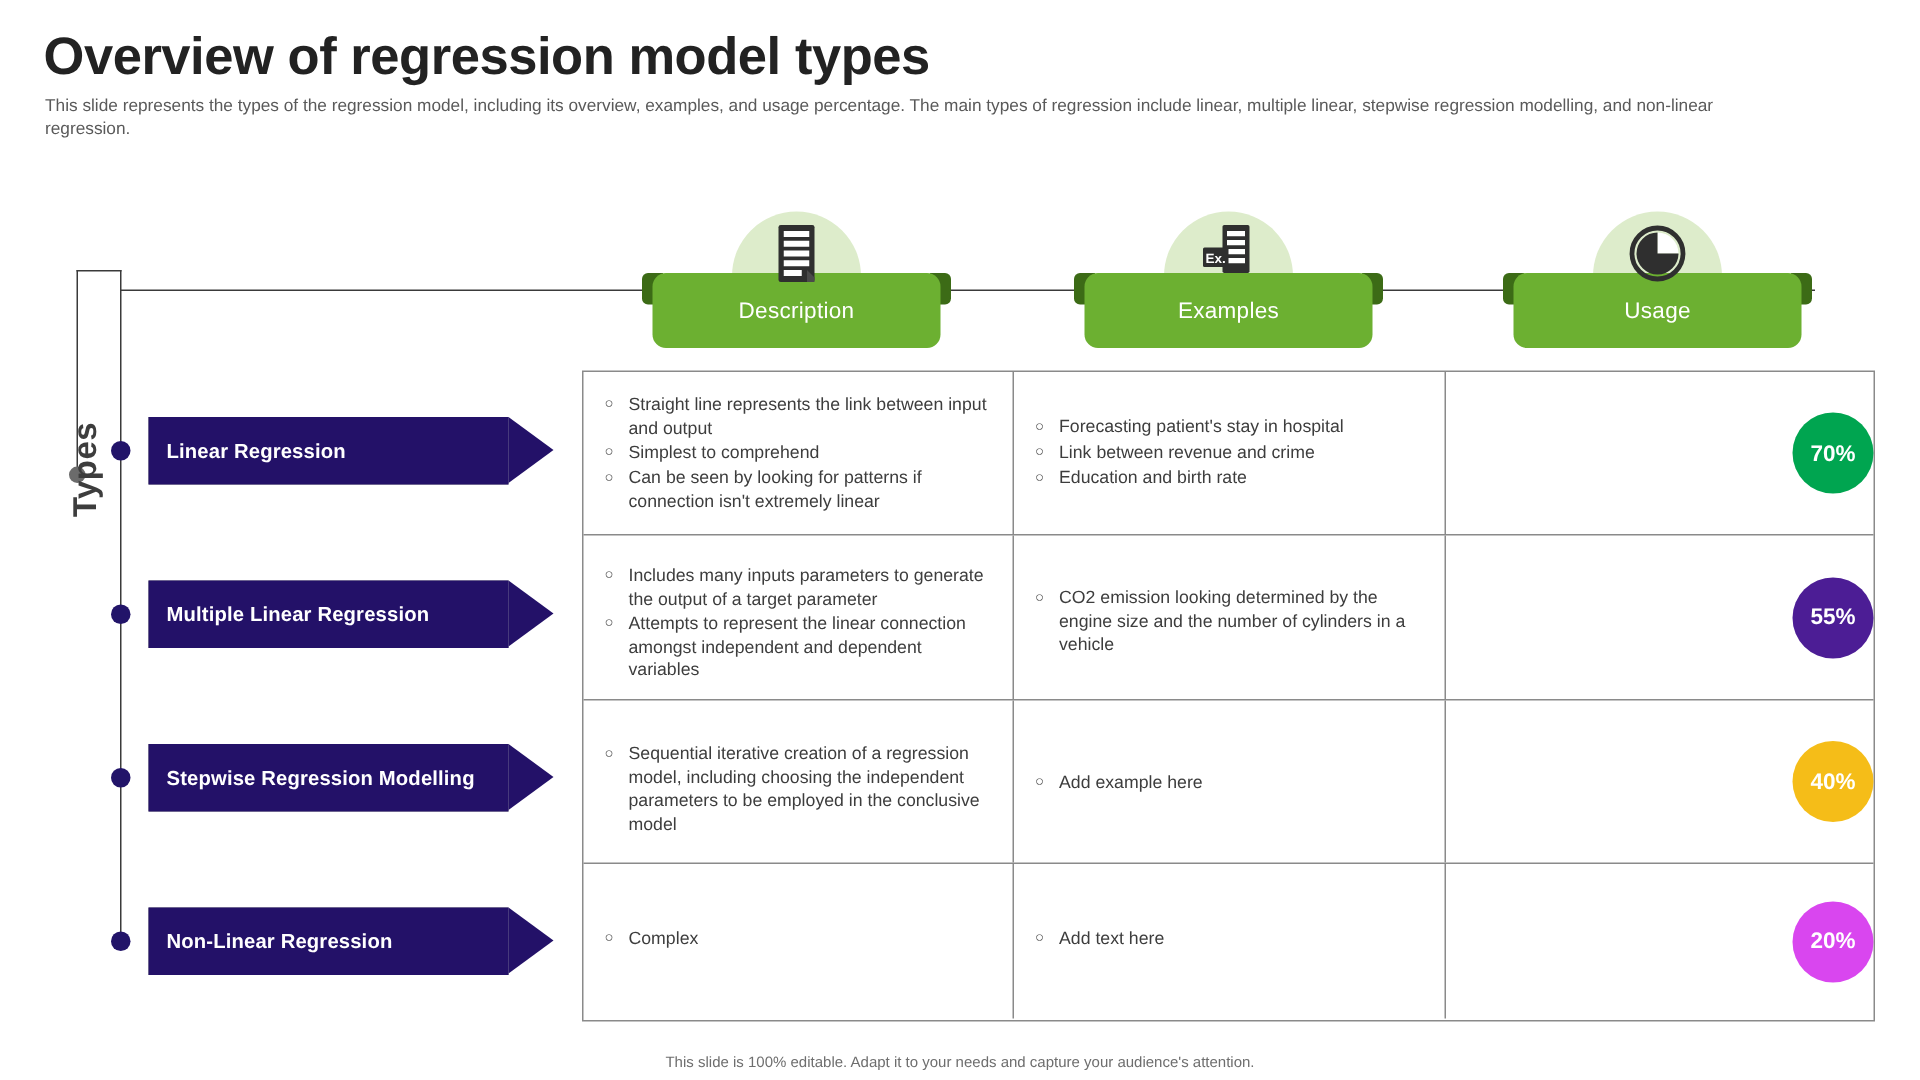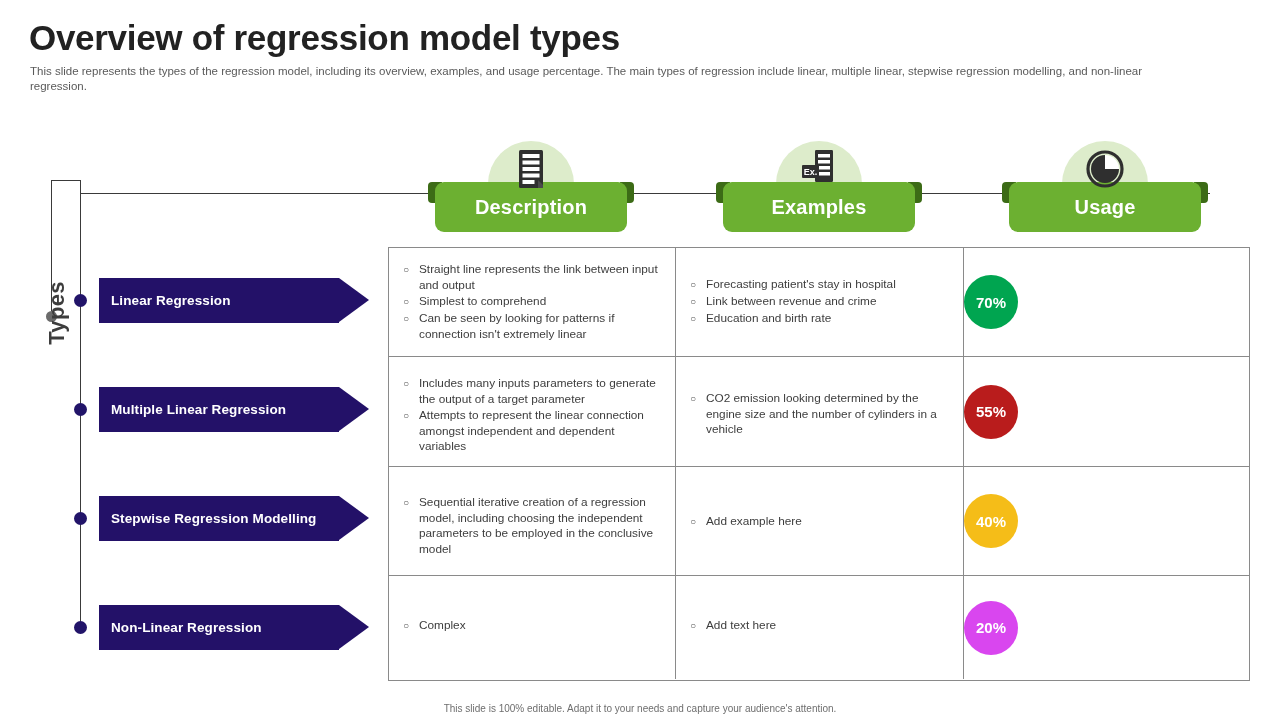--- a/index.html
+++ b/index.html
@@ -88,41 +88,41 @@
     position:absolute; left:50%; top:7px; transform:translateX(-50%);
     width:42px; height:44px; z-index:3;
   }
   .head-banner {
     position:absolute; top:41px; left:0;
     width:192px; height:50px;
     background:#6cb031; border-radius:9px; z-index:2;
     display:flex; align-items:center; justify-content:center;
   }
   .head-banner span {
-    color:#ffffff; font-size:20px; font-weight:bold; letter-spacing:0.2px;
+    color:#ffffff; font-size:15px; font-weight:normal; letter-spacing:0.2px;
   }
   .tab-l, .tab-r {
     position:absolute; top:41px; width:14px; height:21px;
     background:#3c6b16; z-index:1;
   }
   .tab-l { left:-7px; border-radius:4px 0 0 4px; }
   .tab-r { right:-7px; border-radius:0 4px 4px 0; }
 
   
   .table {
     position:absolute; left:388px; top:247px;
     width:862px; height:434px;
     border:1.4px solid #8a8a8a;
   }
   .trow { position:absolute; left:0; width:100%; display:flex; }
   .trow + .trow { border-top:1.4px solid #8a8a8a; }
   .tcell { position:relative; }
   .c-desc { width:287px; border-right:1.4px solid #8a8a8a; }
   .c-exmp { width:288px; border-right:1.4px solid #8a8a8a; }
-  .c-use  { width:285px; display:flex; align-items:center; justify-content:flex-start; }
+  .c-use  { width:285px; display:flex; align-items:center; justify-content:flex-end; }
 
   .bullets { padding:14px 16px 10px 14px; }
   .bul {
     display:flex; font-size:11.8px; line-height:15.6px; color:#3d3d3d;
     margin-bottom:1px;
   }
   .bul-mark {
     flex:0 0 16px; font-size:10px; line-height:16px; color:#555;
   }
   .bul-text { flex:1; }
@@ -284,21 +284,21 @@
       </div>
       <div class="tcell c-exmp">
         <div class="bullets" style="padding-top:34px;">
           <div class="bul">
             <span class="bul-mark">○</span>
             <span class="bul-text">CO2 emission looking determined by the engine size and the number of cylinders in a vehicle</span>
           </div>
         </div>
       </div>
       <div class="tcell c-use">
-        <div class="pct" style="background: #b91c1c;">55%</div>
+        <div class="pct" style="background: #4c1d95;">55%</div>
       </div>
     </div>
 
     <div class="trow" style="top:218px; height:109px;">
       <div class="tcell c-desc">
         <div class="bullets" style="padding-top:28px;">
           <div class="bul">
             <span class="bul-mark">○</span>
             <span class="bul-text">Sequential iterative creation of a regression model, including choosing the independent parameters to be employed in the conclusive model</span>
           </div>

